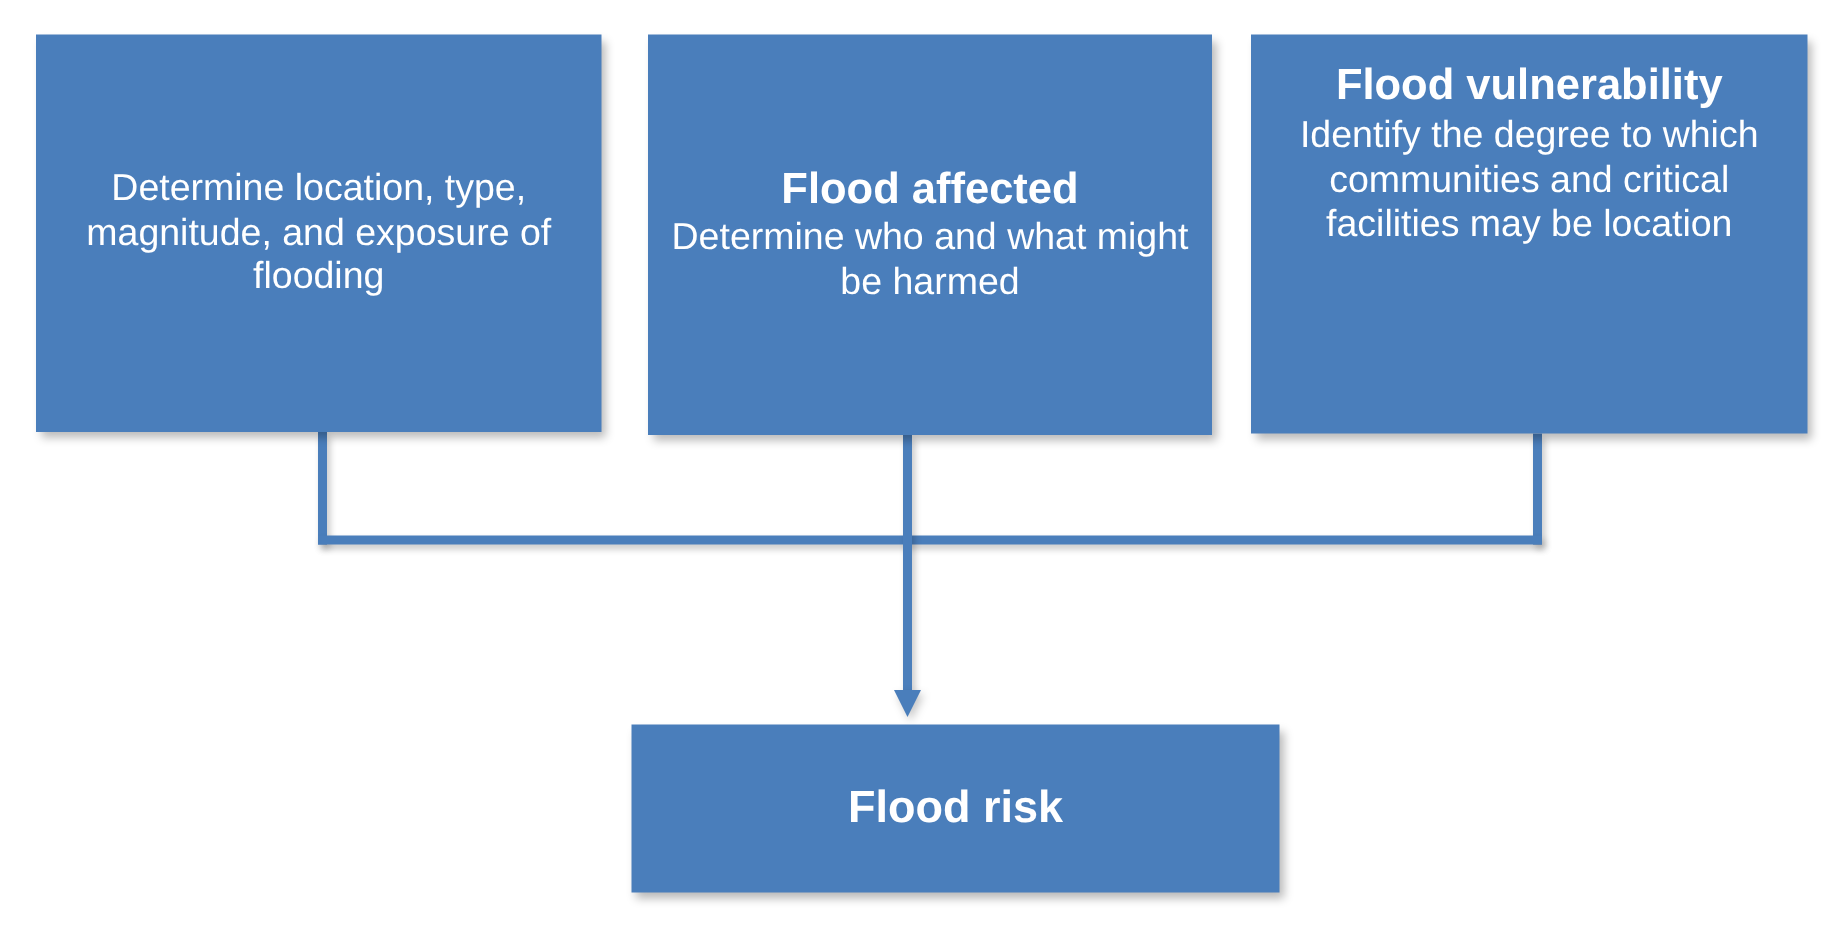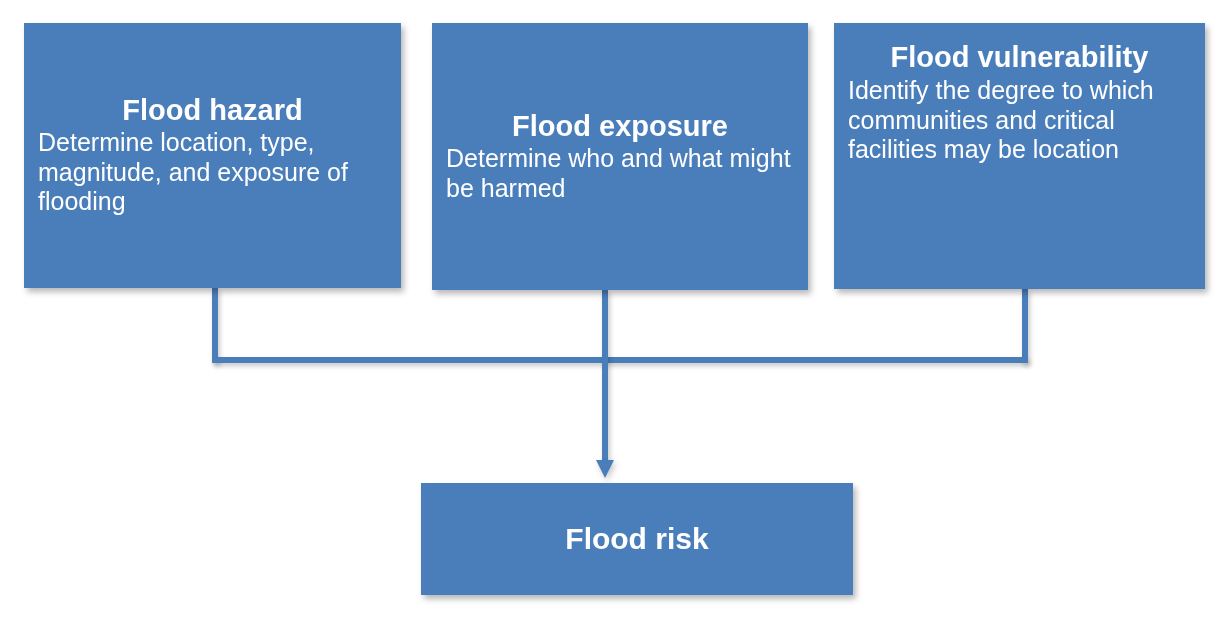--- a/index.html
+++ b/index.html
@@ -17,21 +17,21 @@
     background: #ffffff;
     overflow: hidden;
   }
 
   
   .node {
     position: absolute;
     box-sizing: border-box;
     background: #4A7EBB;
     color: #ffffff;
-    text-align: left;
+    text-align: center;
     display: flex;
     flex-direction: column;
     align-items: center;
     justify-content: center;
     padding: 2px 14px;
     box-shadow: 3px 4px 6px rgba(0,0,0,0.28);
   }
   .node-title {
     font-weight: bold;
     line-height: 1.12;
@@ -110,26 +110,25 @@
 
 <div id="canvas">
 
   <div class="conn" id="conn-hazard-down"></div>
   <div class="conn" id="conn-vuln-down"></div>
   <div class="conn" id="conn-bus"></div>
   <div class="conn" id="conn-center-down"></div>
   <div id="conn-arrowhead"></div>
 
   <div class="node" id="node-hazard">
-    <div class="node-title">Flood hazard</div>
     <div class="node-desc">Determine location, type, magnitude, and exposure of flooding</div>
   </div>
 
   <div class="node" id="node-exposure">
-    <div class="node-title">Flood exposure</div>
+    <div class="node-title">Flood affected</div>
     <div class="node-desc">Determine who and what might be harmed</div>
   </div>
 
   <div class="node" id="node-vulnerability">
     <div class="node-title">Flood vulnerability</div>
     <div class="node-desc">Identify the degree to which communities and critical facilities may be location</div>
   </div>
 
   <div class="node" id="node-risk">
     <div class="node-title">Flood risk</div>

